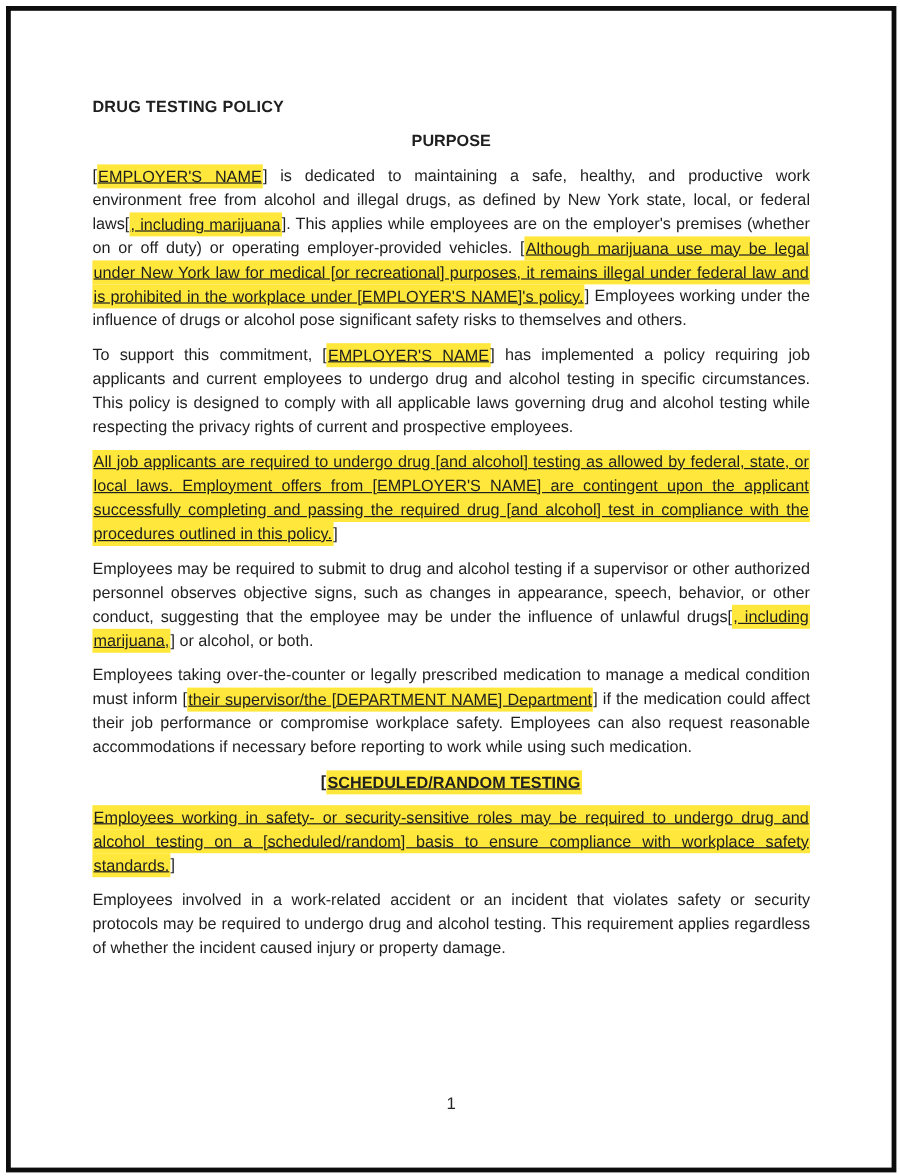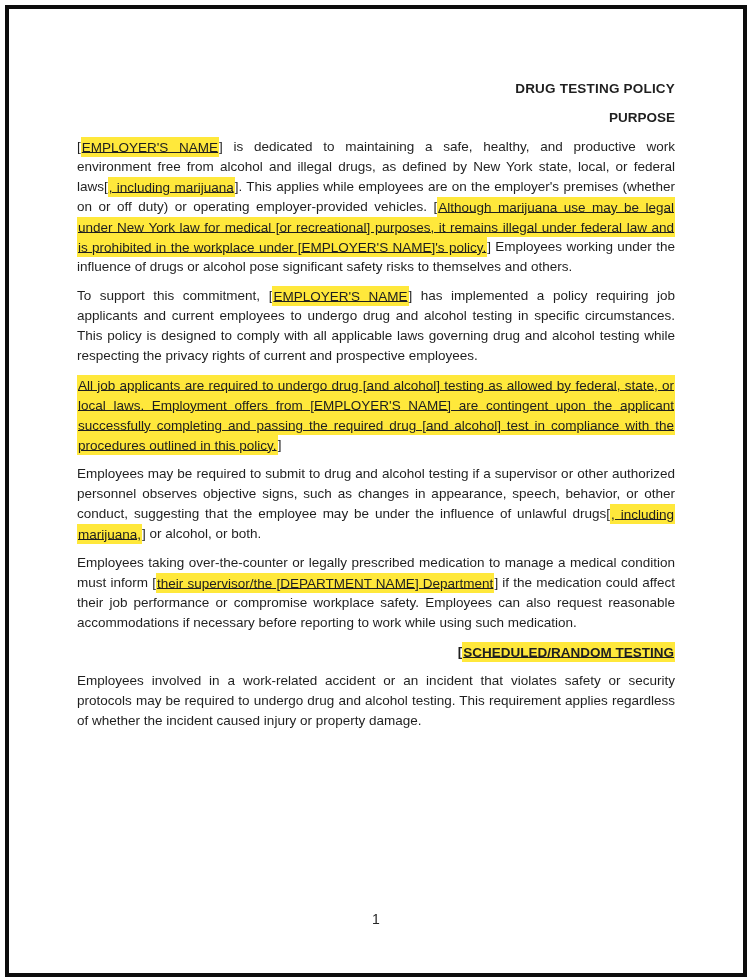--- a/index.html
+++ b/index.html
@@ -28,29 +28,29 @@
   .content {
     position: absolute;
     left: 68px;
     right: 68px;
     top: 70px;
     color: var(--ink, #1f1f1f);
     font-size: 13.5px;
     line-height: 20px;
   }
   .doc-title {
-    text-align: right;
+    text-align: left;
     font-weight: bold;
     margin-bottom: 9px;
     letter-spacing: 0.2px;
   }
   .heading {
     font-weight: bold;
     margin-bottom: 9px;
-    text-align: right;
+    text-align: center;
   }
   .para {
     text-align: justify;
     margin-bottom: 9px;
   }
   .hl {
     background: var(--hl, #ffe83b);
     padding: 2.5px 1px;
     box-decoration-break: clone;
     text-decoration: underline;
@@ -76,17 +76,18 @@
   <div class="content">
     <div class="doc-title">DRUG TESTING POLICY</div>
     <div>
         <div class="heading"><span class="plain">PURPOSE</span></div>
         <div class="para"><span class="plain">[</span><span class="hl">EMPLOYER'S NAME</span><span class="plain">] is dedicated to maintaining a safe, healthy, and productive work environment free from alcohol and illegal drugs, as defined by New York state, local, or federal laws[</span><span class="hl">, including marijuana</span><span class="plain">]. This applies while employees are on the employer's premises (whether on or off duty) or operating employer-provided vehicles. [</span><span class="hl">Although marijuana use may be legal under New York law for medical [or recreational] purposes, it remains illegal under federal law and is prohibited in the workplace under [EMPLOYER'S NAME]'s policy.</span><span class="plain">] Employees working under the influence of drugs or alcohol pose significant safety risks to themselves and others.</span></div>
         <div class="para"><span class="plain">To support this commitment, [</span><span class="hl">EMPLOYER'S NAME</span><span class="plain">] has implemented a policy requiring job applicants and current employees to undergo drug and alcohol testing in specific circumstances. This policy is designed to comply with all applicable laws governing drug and alcohol testing while respecting the privacy rights of current and prospective employees.</span></div>
         <div class="para"><span class="hl">All job applicants are required to undergo drug [and alcohol] testing as allowed by federal, state, or local laws. Employment offers from [EMPLOYER'S NAME] are contingent upon the applicant successfully completing and passing the required drug [and alcohol] test in compliance with the procedures outlined in this policy.</span><span class="plain">]</span></div>
         <div class="para"><span class="plain">Employees may be required to submit to drug and alcohol testing if a supervisor or other authorized personnel observes objective signs, such as changes in appearance, speech, behavior, or other conduct, suggesting that the employee may be under the influence of unlawful drugs[</span><span class="hl">, including marijuana,</span><span class="plain">] or alcohol, or both.</span></div>
         <div class="para"><span class="plain">Employees taking over-the-counter or legally prescribed medication to manage a medical condition must inform [</span><span class="hl">their supervisor/the [DEPARTMENT NAME] Department</span><span class="plain">] if the medication could affect their job performance or compromise workplace safety. Employees can also request reasonable accommodations if necessary before reporting to work while using such medication.</span></div>
         <div class="heading"><span class="plain">[</span><span class="hl">SCHEDULED/RANDOM TESTING</span></div>
+        <div class="para"><span class="hl">Employees working in safety- or security-sensitive roles may be required to undergo drug and alcohol testing on a [scheduled/random] basis to ensure compliance with workplace safety standards.</span><span class="plain">]</span></div>
         <div class="para"><span class="plain">Employees involved in a work-related accident or an incident that violates safety or security protocols may be required to undergo drug and alcohol testing. This requirement applies regardless of whether the incident caused injury or property damage.</span></div>
       </div>
   </div>
   <div class="page-num">1</div>
 </div>
 
 </body></html>

